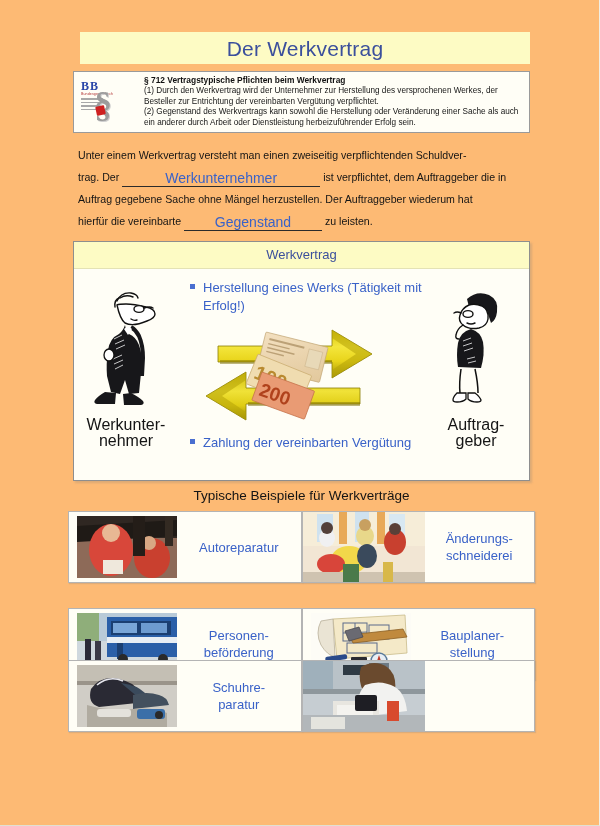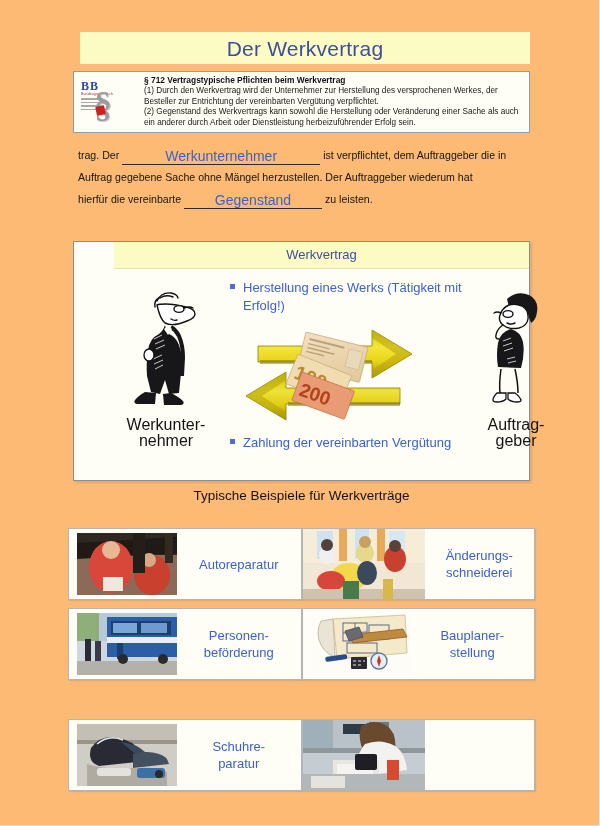--- a/index.html
+++ b/index.html
@@ -158,21 +158,20 @@
 
   
   .diagram {
     position: absolute;
     left: 73px; top: 241px;
     width: 457px; height: 240px;
     box-sizing: border-box;
     border: 1px solid #8e8e8e;
     background: #fffef6;
     box-shadow: 2px 2px 2px rgba(120,120,120,0.25);
-    padding-left: 40px;
   }
   .diagram-header {
     height: 26px;
     background: #fdfbc4;
     line-height: 26px;
     text-align: center;
     font-size: 13px;
     color: #3b4f9c;
     border-bottom: 1px solid #e4e2b4;
   }
@@ -229,23 +228,23 @@
     color: #141414;
   }
   .ex-row {
     position: absolute;
     left: 68px;
     width: 467px;
     height: 72px;
     display: flex;
     gap: 0;
   }
-  .ex-row.r1 { top: 528px; border-radius: 22px; }
+  .ex-row.r1 { top: 511px; border-radius: 22px; }
   .ex-row.r2 { top: 608px; }
-  .ex-row.r3 { top: 719px; }
+  .ex-row.r3 { top: 660px; }
   .ex-cell {
     width: 233.5px;
     height: 72px;
     box-sizing: border-box;
     border: 1px solid #b4b4b4;
     background: #fffef6;
     display: flex;
     align-items: center;
     box-shadow: 1px 1px 1px rgba(130,130,130,0.25);
   }
@@ -292,20 +291,21 @@
       <div class="redblob"></div>
     </div>
     <div class="law-text">
       <div class="law-heading">§ 712 Vertragstypische Pflichten beim Werkvertrag</div>
       <div class="law-par">(1) Durch den Werkvertrag wird der Unternehmer zur Herstellung des versprochenen Werkes, der Besteller zur Entrichtung der vereinbarten Vergütung verpflichtet.</div>
       <div class="law-par">(2) Gegenstand des Werkvertrags kann sowohl die Herstellung oder Veränderung einer Sache als auch ein anderer durch Arbeit oder Dienstleistung herbeizuführender Erfolg sein.</div>
     </div>
   </div>
 
   <div class="intro">
+    <div class="line">Unter einem Werkvertrag versteht man einen zweiseitig verpflichtenden Schuldver-</div>
     <div class="line">
       <span>trag. Der</span>
       <span class="blank wide">Werkunternehmer</span>
       <span>ist verpflichtet, dem Auftraggeber die in</span>
     </div>
     <div class="line">Auftrag gegebene Sache ohne Mängel herzustellen. Der Auftraggeber wiederum hat</div>
     <div class="line">
       <span>hierfür die vereinbarte</span>
       <span class="blank narrow">Gegenstand</span>
       <span>zu  leisten.</span>

